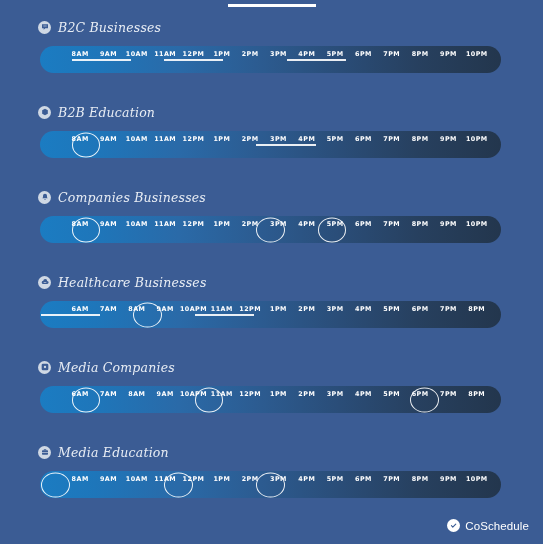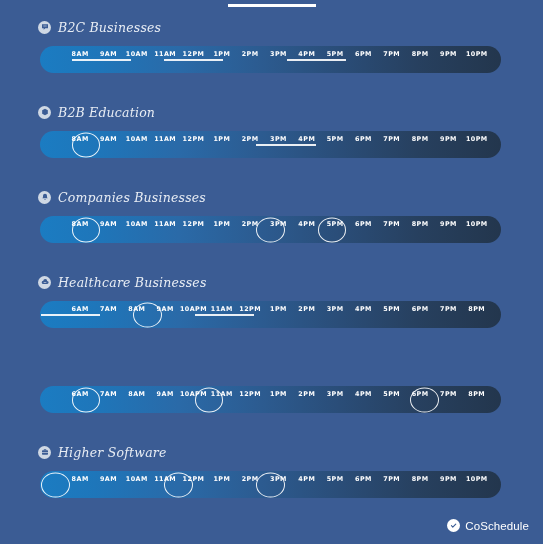--- a/index.html
+++ b/index.html
@@ -326,20 +326,29 @@
           <div class="tick">
             <span>8PM</span>
           </div>
           <div class="hl pill" style="left: calc(0% + 1px); width: calc(13.3333% - 2px);"></div>
           <div class="hl single" style="left: calc(20% + 1px); width: calc(6.66667% - 2px); border-radius: 50%;"></div>
           <div class="hl pill" style="left: calc(33.3333% + 1px); width: calc(13.3333% - 2px);"></div>
         </div>
       </div>
     </div>
     <div class="row">
+      <div class="row-head">
+        <span class="badge">
+          <svg width="8" height="8" viewBox="0 0 24 24">
+            <rect x="2" y="2" width="20" height="20" rx="4" fill="#3b5c94"></rect>
+            <circle cx="12" cy="12" r="3.5" fill="#cfd8e4"></circle>
+          </svg>
+        </span>
+        <span class="row-label">Media Companies</span>
+      </div>
       <div class="bar-wrap">
         <div class="bar"></div>
         <div class="ticks">
           <div class="tick">
             <span>6AM</span>
           </div>
           <div class="tick">
             <span>7AM</span>
           </div>
           <div class="tick">
@@ -389,21 +398,21 @@
     </div>
     <div class="row">
       <div class="row-head">
         <span class="badge">
           <svg width="8" height="8" viewBox="0 0 24 24">
             <rect x="3" y="7" width="18" height="13" rx="2" fill="#3b5c94"></rect>
             <path d="M9 7V5h6v2" fill="none" stroke="#3b5c94" stroke-width="2.5"></path>
             <rect x="3" y="12" width="18" height="2" fill="#cfd8e4"></rect>
           </svg>
         </span>
-        <span class="row-label">Higher Software</span>
+        <span class="row-label">Media Education</span>
       </div>
       <div class="bar-wrap">
         <div class="bar"></div>
         <div class="ticks">
           <div class="tick">
             <span>8AM</span>
           </div>
           <div class="tick">
             <span>9AM</span>
           </div>

